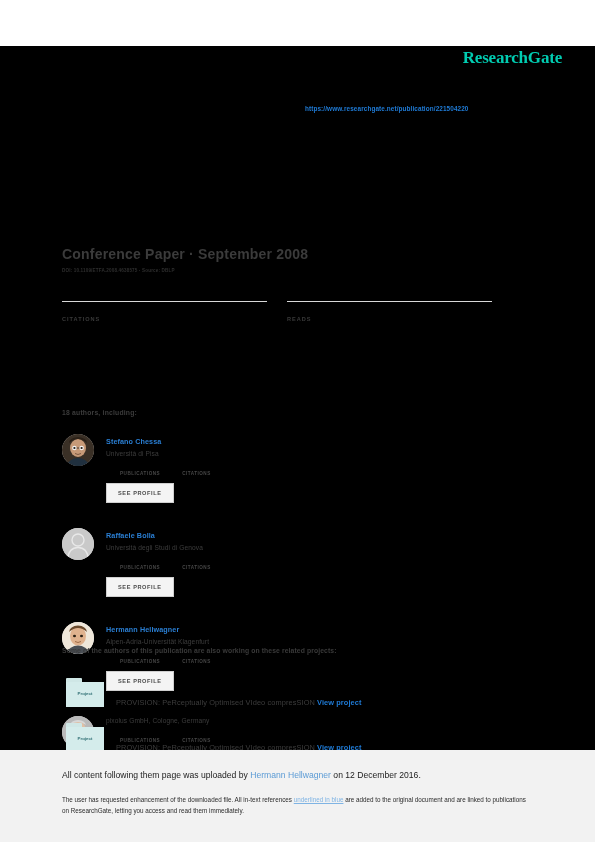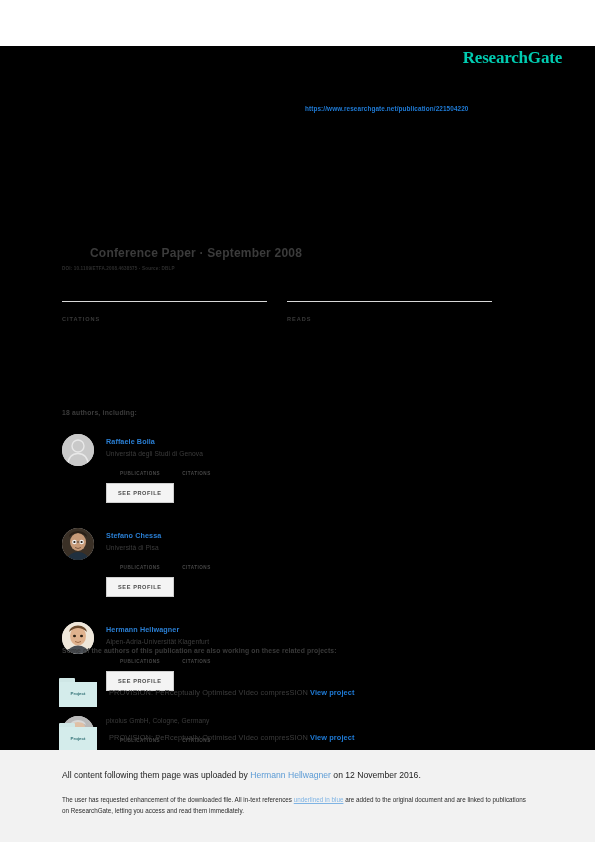--- a/index.html
+++ b/index.html
@@ -60,24 +60,23 @@
   }
 
   
   .meta {
     position: absolute;
     top: 200px;
     left: 62px;
   }
   .meta-type {
     color: #3b3b3b;
-    font-size: 12px;
+    font-size: 14px;
     letter-spacing: 0.2px;
     font-weight: bold;
-    margin-left: 28px;
   }
   .meta-doi {
     color: #2e2e2e;
     font-size: 4.6px;
     letter-spacing: 0.15px;
     margin-top: 6px;
     font-weight: bold;
   }
 
   
@@ -200,23 +199,23 @@
     position: absolute;
     top: 601px;
     left: 62px;
     color: #3a3a3a;
     font-size: 6.8px;
     font-weight: bold;
     letter-spacing: 0.1px;
   }
   .project-row {
     position: absolute;
-    left: 59px;
+    left: 66px;
     display: flex;
-    align-items: center;
+    align-items: flex-end;
   }
   .project-row.r1 { top: 632px; }
   .project-row.r2 { top: 677px; }
   .folder {
     width: 38px;
     height: 29px;
     position: relative;
     flex: 0 0 auto;
   }
   .folder-tab {
@@ -315,45 +314,20 @@
       <div class="stat-col">
         <div class="stat-rule"></div>
         <div class="stat-num"></div>
         <div class="stat-label">READS</div>
       </div>
     </div>
 
     <div class="authors-head">18 authors, including:</div>
 
     <div class="authors-grid">
-
-      <div class="author-card">
-        <div class="avatar">
-          <svg width="32" height="32" viewBox="0 0 32 32" aria-hidden="true">
-            <rect width="32" height="32" fill="#c9c9c9"></rect>
-            <circle cx="16" cy="12" r="6" fill="none" stroke="#e8e8e8" stroke-width="1.4"></circle>
-            <path d="M5.5 31 C6.5 22.5 11 19.5 16 19.5 C21 19.5 25.5 22.5 26.5 31" fill="none" stroke="#e8e8e8" stroke-width="1.4"></path>
-          </svg>
-        </div>
-        <div class="author-body">
-          <div class="author-name">Raffaele Bolla</div>
-          <div class="author-inst">Università degli Studi di Genova</div>
-          <div class="author-stats">
-            <div class="astat">
-              <div class="astat-num"></div>
-              <div class="astat-label">PUBLICATIONS</div>
-            </div>
-            <div class="astat">
-              <div class="astat-num"></div>
-              <div class="astat-label">CITATIONS</div>
-            </div>
-          </div>
-          <div class="see-profile">SEE PROFILE</div>
-        </div>
-      </div>
 
       <div class="author-card">
         <div class="avatar">
           <svg width="32" height="32" viewBox="0 0 32 32" aria-hidden="true">
             <rect width="32" height="32" fill="#3a3026"></rect>
             <ellipse cx="16" cy="14" rx="8" ry="9" fill="#c79a78"></ellipse>
             <path d="M7 9 Q16 1 25 9 Q25 4 16 3 Q7 4 7 9" fill="#2a2017"></path>
             <circle cx="12.4" cy="14" r="2.3" fill="#f2f2f2"></circle>
             <circle cx="19.6" cy="14" r="2.3" fill="#f2f2f2"></circle>
             <circle cx="12.4" cy="14" r="1.1" fill="#231a12"></circle>
@@ -376,20 +350,45 @@
               <div class="astat-label">CITATIONS</div>
             </div>
           </div>
           <div class="see-profile">SEE PROFILE</div>
         </div>
       </div>
 
       <div class="author-card">
         <div class="avatar">
           <svg width="32" height="32" viewBox="0 0 32 32" aria-hidden="true">
+            <rect width="32" height="32" fill="#c9c9c9"></rect>
+            <circle cx="16" cy="12" r="6" fill="none" stroke="#e8e8e8" stroke-width="1.4"></circle>
+            <path d="M5.5 31 C6.5 22.5 11 19.5 16 19.5 C21 19.5 25.5 22.5 26.5 31" fill="none" stroke="#e8e8e8" stroke-width="1.4"></path>
+          </svg>
+        </div>
+        <div class="author-body">
+          <div class="author-name">Raffaele Bolla</div>
+          <div class="author-inst">Università degli Studi di Genova</div>
+          <div class="author-stats">
+            <div class="astat">
+              <div class="astat-num"></div>
+              <div class="astat-label">PUBLICATIONS</div>
+            </div>
+            <div class="astat">
+              <div class="astat-num"></div>
+              <div class="astat-label">CITATIONS</div>
+            </div>
+          </div>
+          <div class="see-profile">SEE PROFILE</div>
+        </div>
+      </div>
+
+      <div class="author-card">
+        <div class="avatar">
+          <svg width="32" height="32" viewBox="0 0 32 32" aria-hidden="true">
             <rect width="32" height="32" fill="#efe7da"></rect>
             <ellipse cx="16" cy="14" rx="8" ry="9.5" fill="#e0b28e"></ellipse>
             <path d="M7 10 Q16 2 25 10 Q24 4 16 3.5 Q8 4 7 10" fill="#6b4a2c"></path>
             <ellipse cx="12.5" cy="14" rx="1.5" ry="1.2" fill="#2b2015"></ellipse>
             <ellipse cx="19.5" cy="14" rx="1.5" ry="1.2" fill="#2b2015"></ellipse>
             <path d="M13 19.5 Q16 21.5 19 19.5" stroke="#9c6c48" stroke-width="1" fill="none"></path>
             <path d="M3 32 Q8 23.5 16 23.5 Q24 23.5 29 32 Z" fill="#4a4f55"></path>
           </svg>
         </div>
         <div class="author-body">
@@ -461,20 +460,20 @@
       </div>
       <div class="project-text">
         <span>PROVISION: PeRceptually Optimised VIdeo compresSION</span><a class="view-project" href="#">View project</a>
       </div>
     </div>
 
   </div>
 
   <div class="footer">
     <div class="footer-line1">
-      <span>All content following them page was uploaded by </span><a class="fl-link" href="#">Hermann Hellwagner</a><span> on 12 November 2016.</span>
+      <span>All content following them page was uploaded by </span><a class="fl-link" href="#">Hermann Hellwagner</a><span> on 12 December 2016.</span>
     </div>
     <div class="footer-note">
       <span>The user has requested enhancement of the downloaded file. All in-text references </span><span class="underlined-blue">underlined in blue</span><span> are added to the original document and are linked to publications on ResearchGate, letting you access and read them immediately.</span>
     </div>
   </div>
 
 </div>
 
 </body></html>

